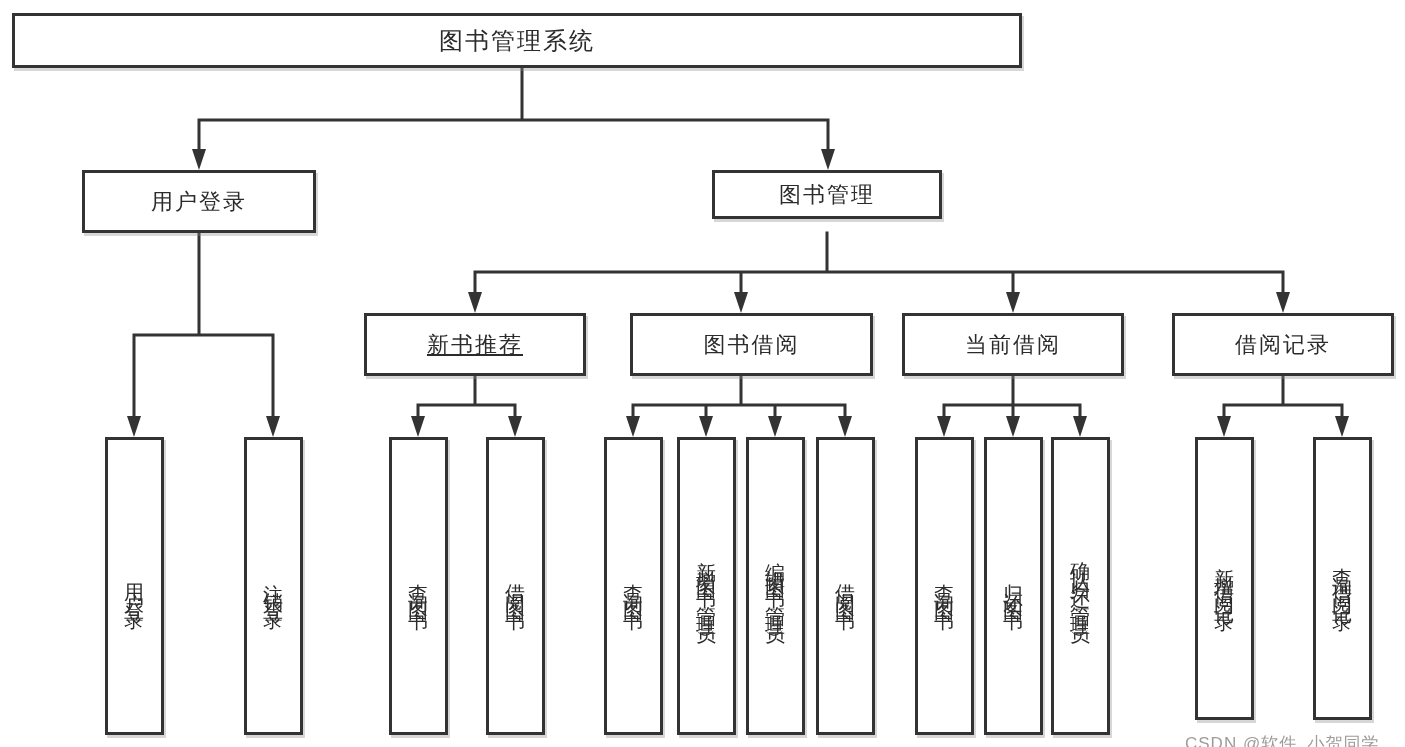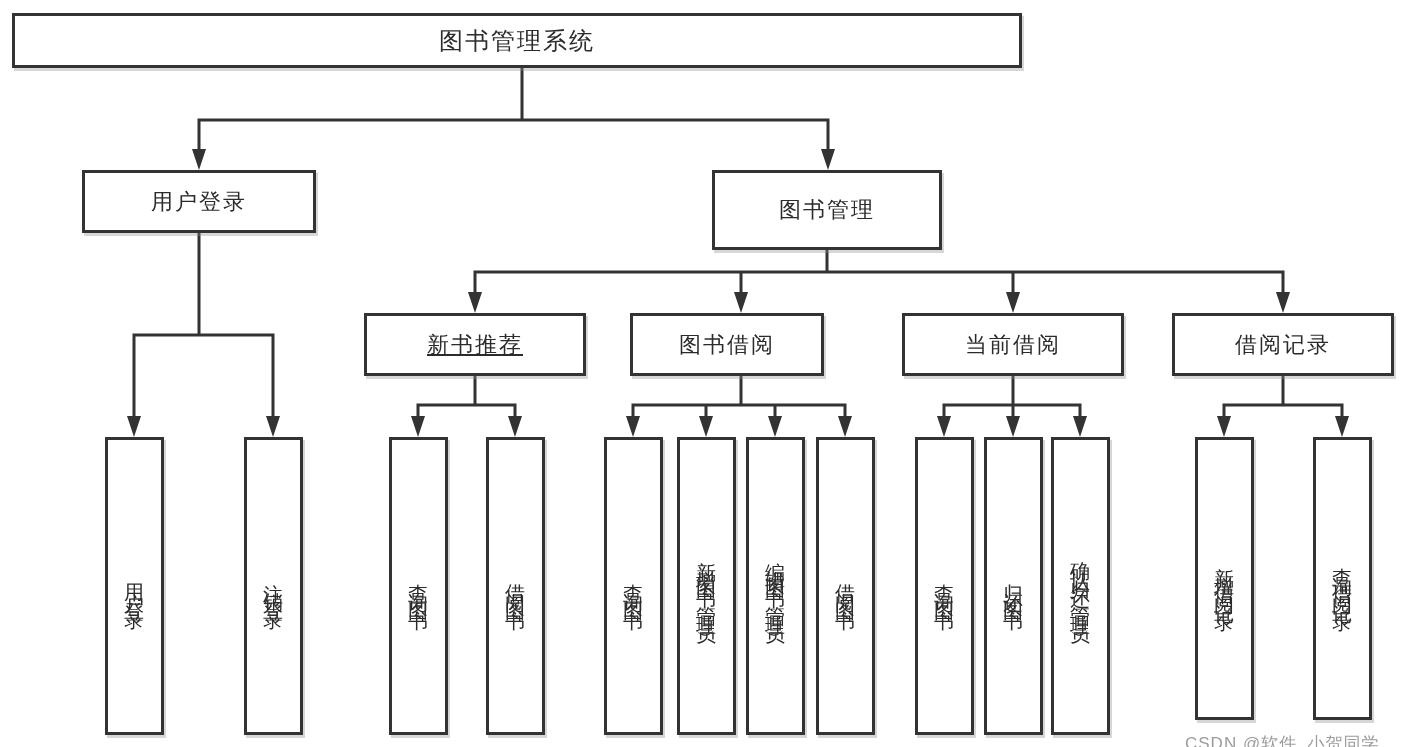--- a/index.html
+++ b/index.html
@@ -19,23 +19,23 @@
     writing-mode:vertical-rl; text-orientation:mixed;
     font-size:20px; letter-spacing:9px; line-height:1; white-space:nowrap;
   }
   .watermark {
     position:absolute; left:1185px; top:716px; z-index:3;
     font-size:17px; color:#9c9c9c; letter-spacing:1px; white-space:nowrap;margin-top:16px;
   }
   
   .n-root  { left:12px;   top:13px;  width:1010px; height:55px; }
   .n-l1a   { left:82px;   top:170px; width:234px;  height:63px; }
-  .n-l1b   { left:712px;  top:170px; width:230px;  height:80px; }
+  .n-l1b   { left:712px;  top:170px; width:230px;  height:49px; }
   .n-l2a   { left:364px;  top:313px; width:222px;  height:63px;text-decoration:underline; }
-  .n-l2b   { left:630px;  top:313px; width:194px;  height:63px; }
+  .n-l2b   { left:630px;  top:313px; width:243px;  height:63px; }
   .n-l2c   { left:902px;  top:313px; width:222px;  height:63px; }
   .n-l2d   { left:1172px; top:313px; width:222px;  height:63px; }
   .leaf    { top:437px; width:59px; height:298px; }
   .n-g1a { left:105px; }  .n-g1b { left:244px; }
   .n-g2a { left:389px; }  .n-g2b { left:486px; }
   .n-g3a { left:604px; }  .n-g3b { left:677px; }
   .n-g3c { left:746px; }  .n-g3d { left:816px; }
   .n-g4a { left:915px; }  .n-g4b { left:984px; }
   .n-g4c { left:1051px; }
   .n-g5a { left:1195px; height:283px; }

